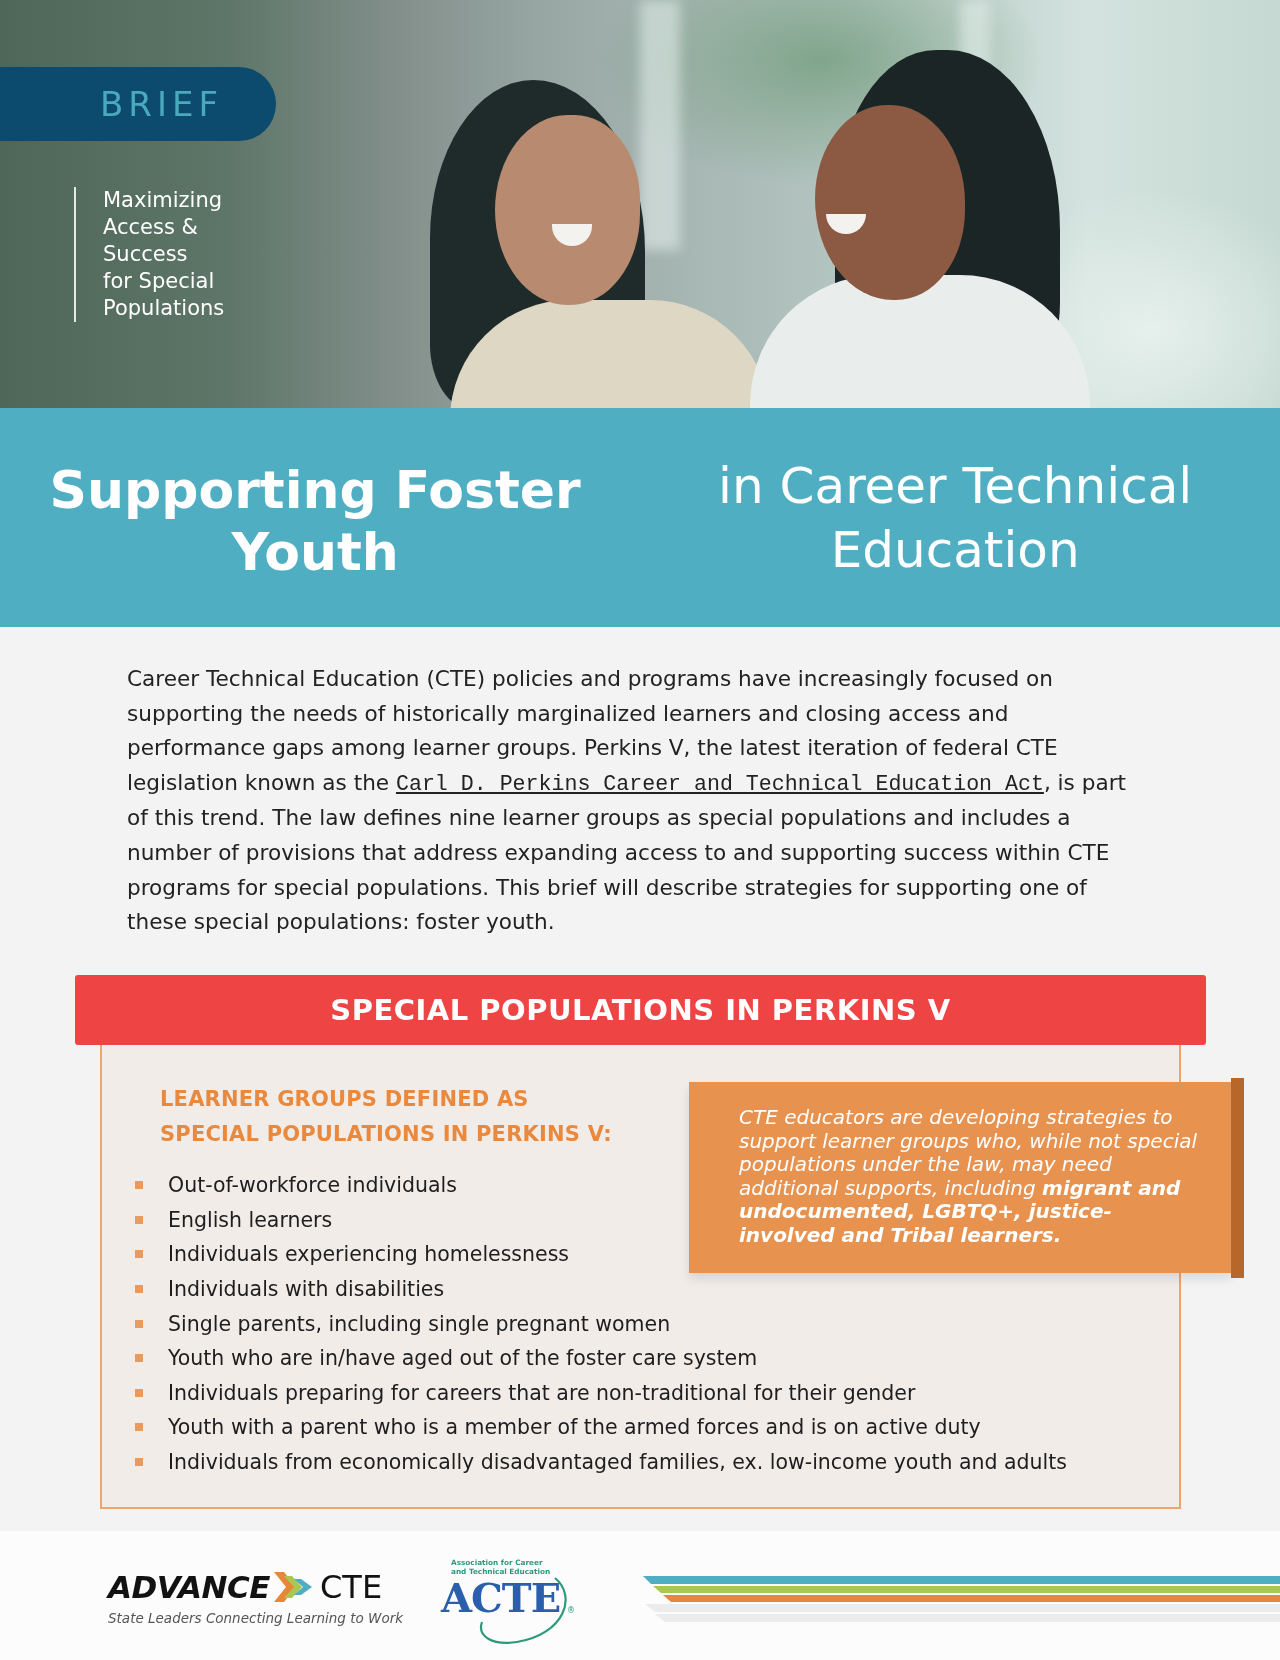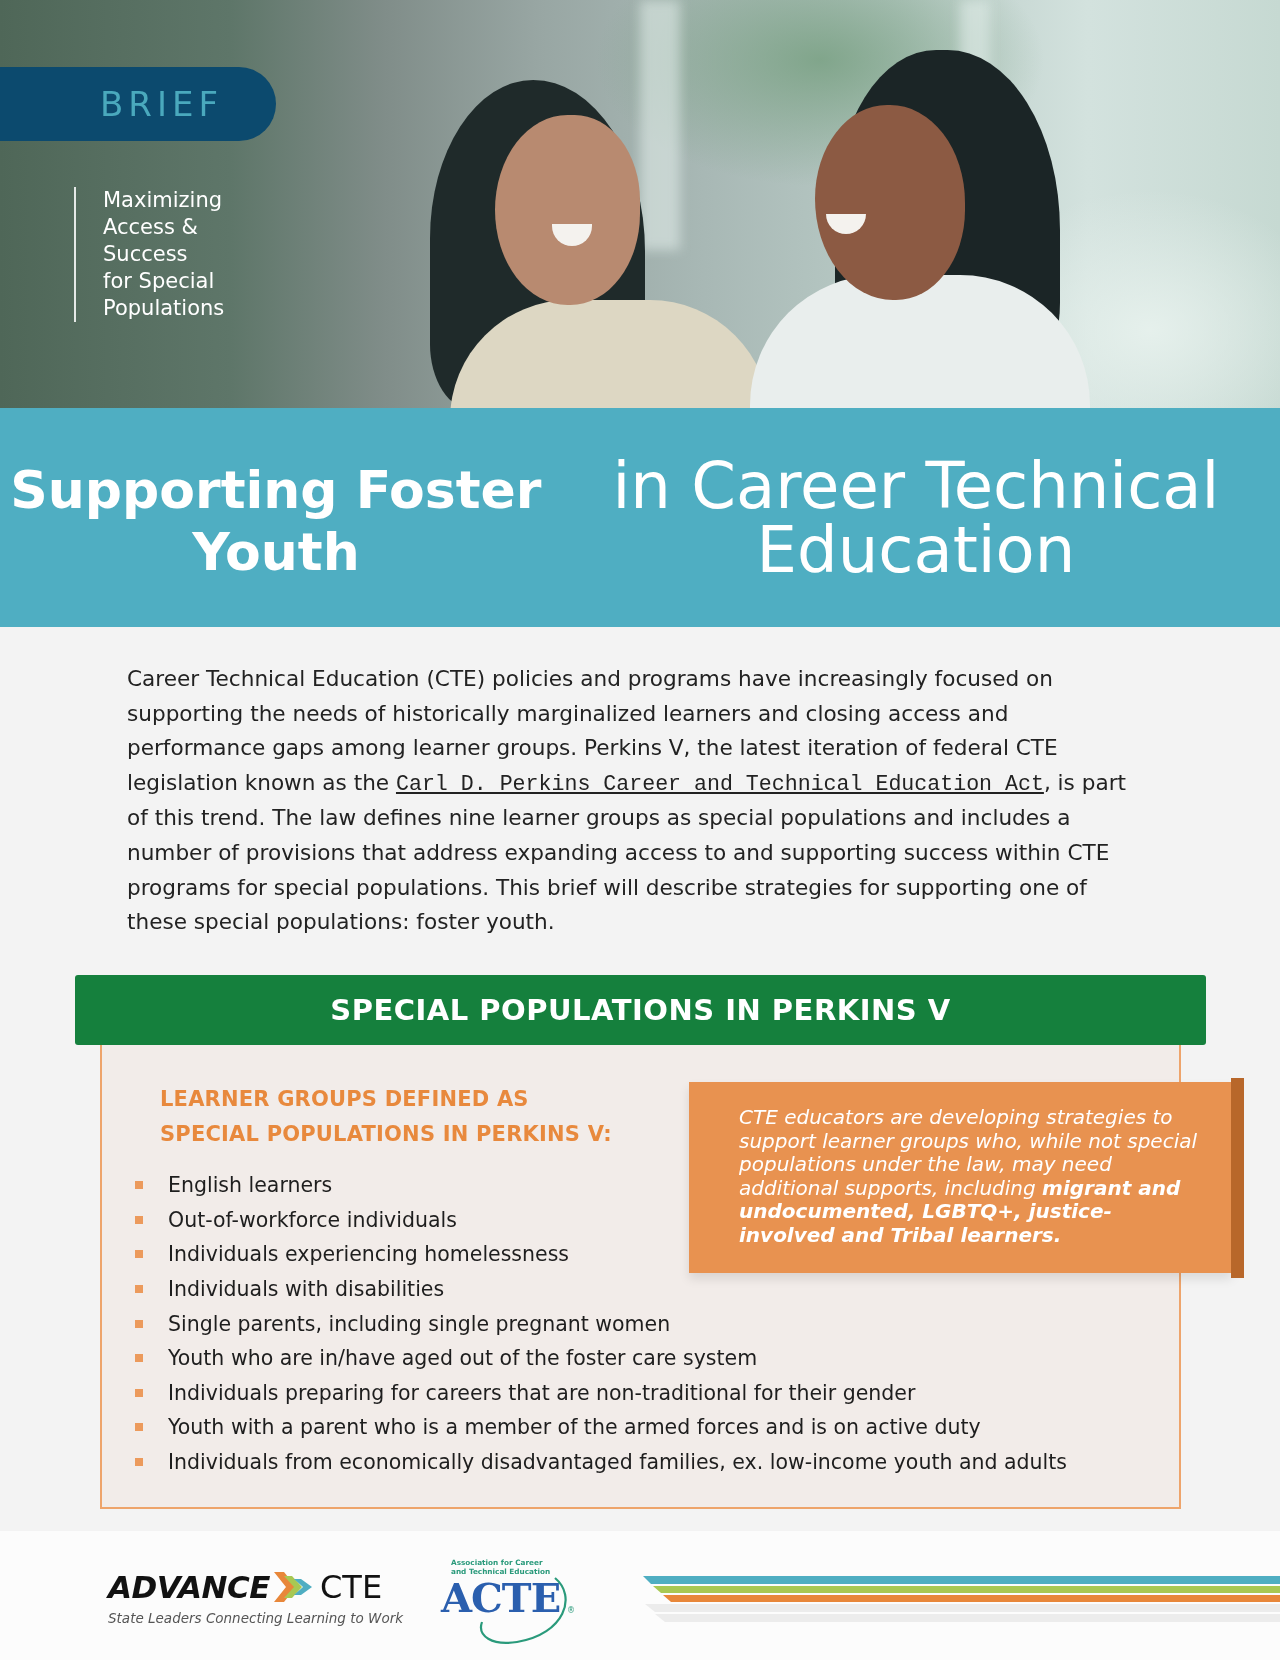--- a/index.html
+++ b/index.html
@@ -33,33 +33,33 @@
   .series-rule { position: absolute; left: 74px; top: 187px; width: 2px; height: 135px; background: rgba(255,255,255,0.85); }
   .series-title { position: absolute; left: 103px; top: 187px; width: 180px; color: #ffffff; font-size: 21px; line-height: 27px; }
 
   
   .title-band {
     position: absolute; left: 0; top: 408px; width: 1280px; height: 219px;
     background: #4faec2; text-align: center; color: #fff;
     display: flex; flex-direction: row; justify-content: center; align-items: center;
   }
   .title-band .t1 { font-size: 52px; font-weight: bold; line-height: 62px; margin-top: 6px; }
-  .title-band .t2 { font-size: 64px; font-weight: normal; line-height: 64px; }
+  .title-band .t2 { font-size: 50px; font-weight: normal; line-height: 64px; }
 
   
   .intro {
     position: absolute; left: 127px; top: 662px; width: 1020px;
     font-size: 21.6px; line-height: 34.6px; color: #222;
   }
   .intro a { color: #222; text-decoration: underline; font-family: Liberation Mono, monospace; }
 
   
   .sp-header {
     position: absolute; left: 75px; top: 975px; width: 1131px; height: 70px;
-    background: #15803d; border-radius: 3px;
+    background: #ef4444; border-radius: 3px;
     display: flex; align-items: center; justify-content: center;
   }
   .sp-header span { color: #fff; font-size: 29px; font-weight: bold; letter-spacing: 0.5px; }
   .sp-box {
     position: absolute; left: 100px; top: 1045px; width: 1081px; height: 464px;
     background: #f2ece9; border: 2px solid #eea46b; border-top: none;
   }
   .sp-subhead {
     position: absolute; left: 160px; top: 1082px; width: 520px;
     color: #e8893d; font-size: 21px; font-weight: bold; line-height: 35px; letter-spacing: 0.2px;
@@ -134,25 +134,25 @@
   <span>SPECIAL POPULATIONS IN PERKINS V</span>
 </div>
 <div class="sp-subhead">
   <div>LEARNER GROUPS DEFINED AS</div>
   <div>SPECIAL POPULATIONS IN PERKINS V:</div>
 </div>
 
 <ul class="sp-list">
   <li>
       <span class="bullet"></span>
+      <span>Out-of-workforce individuals</span>
+    </li>
+  <li>
+      <span class="bullet"></span>
       <span>English learners</span>
-    </li>
-  <li>
-      <span class="bullet"></span>
-      <span>Out-of-workforce individuals</span>
     </li>
   <li>
       <span class="bullet"></span>
       <span>Individuals experiencing homelessness</span>
     </li>
   <li>
       <span class="bullet"></span>
       <span>Individuals with disabilities</span>
     </li>
   <li>

